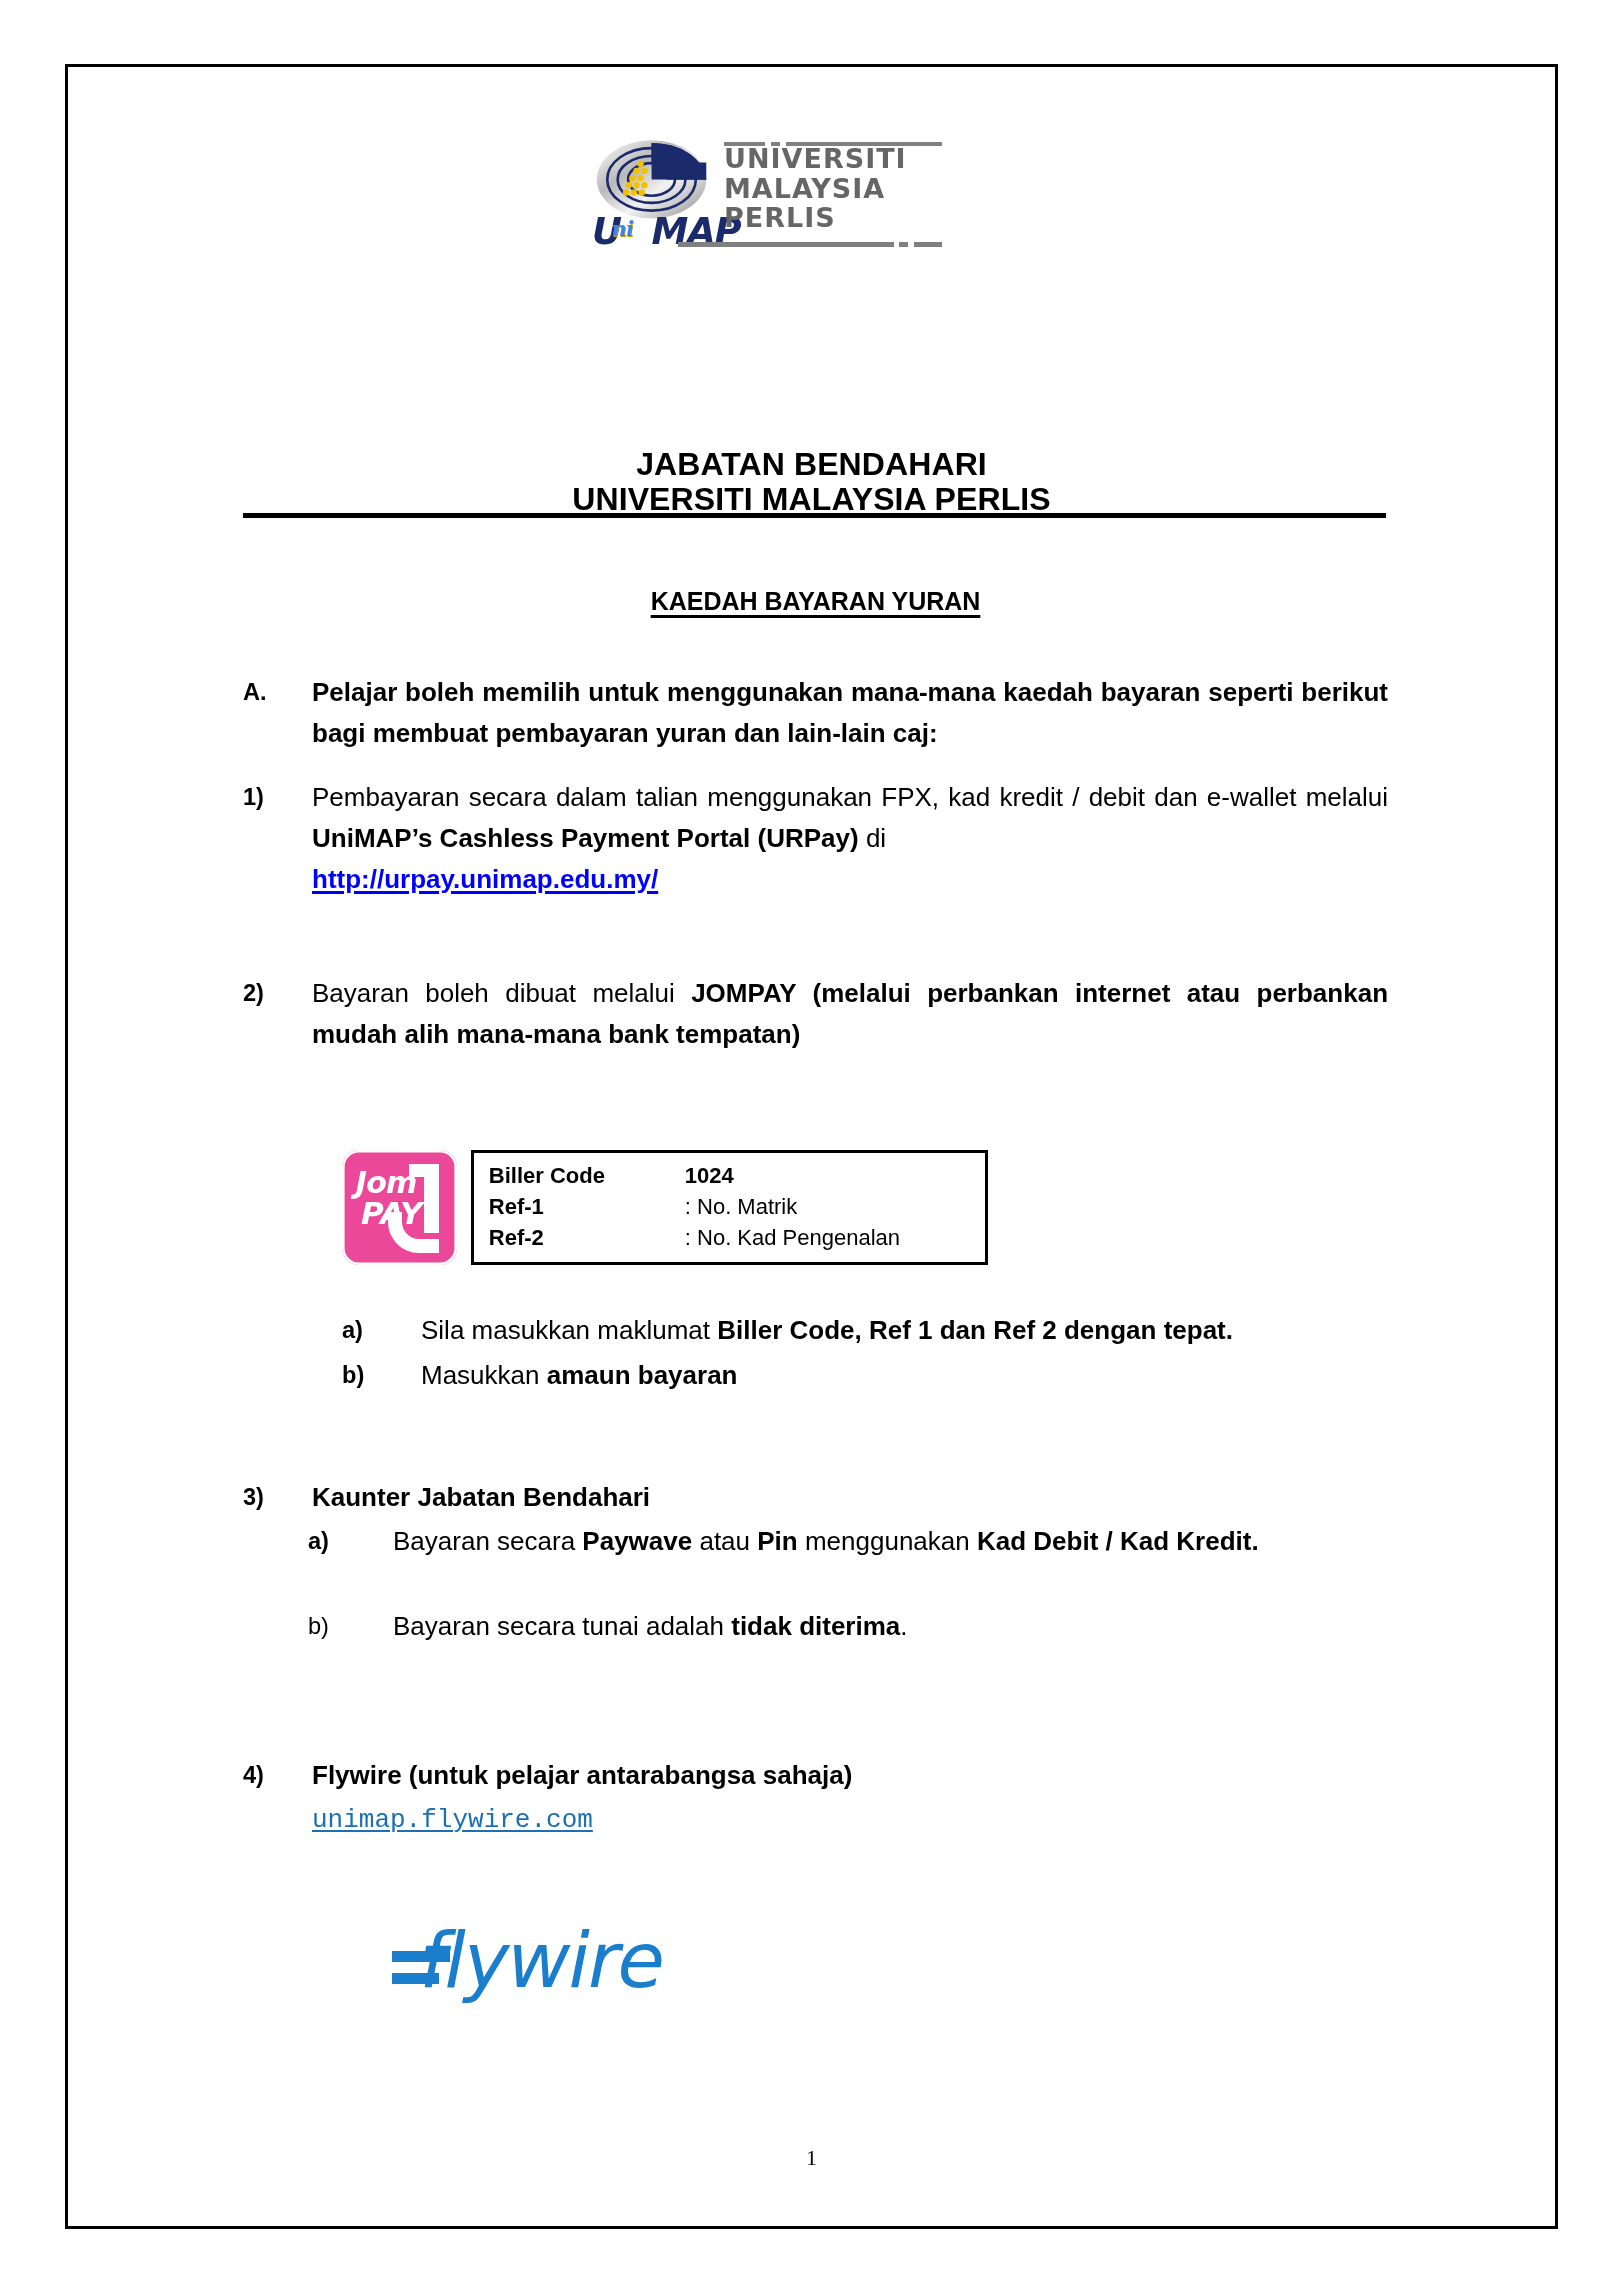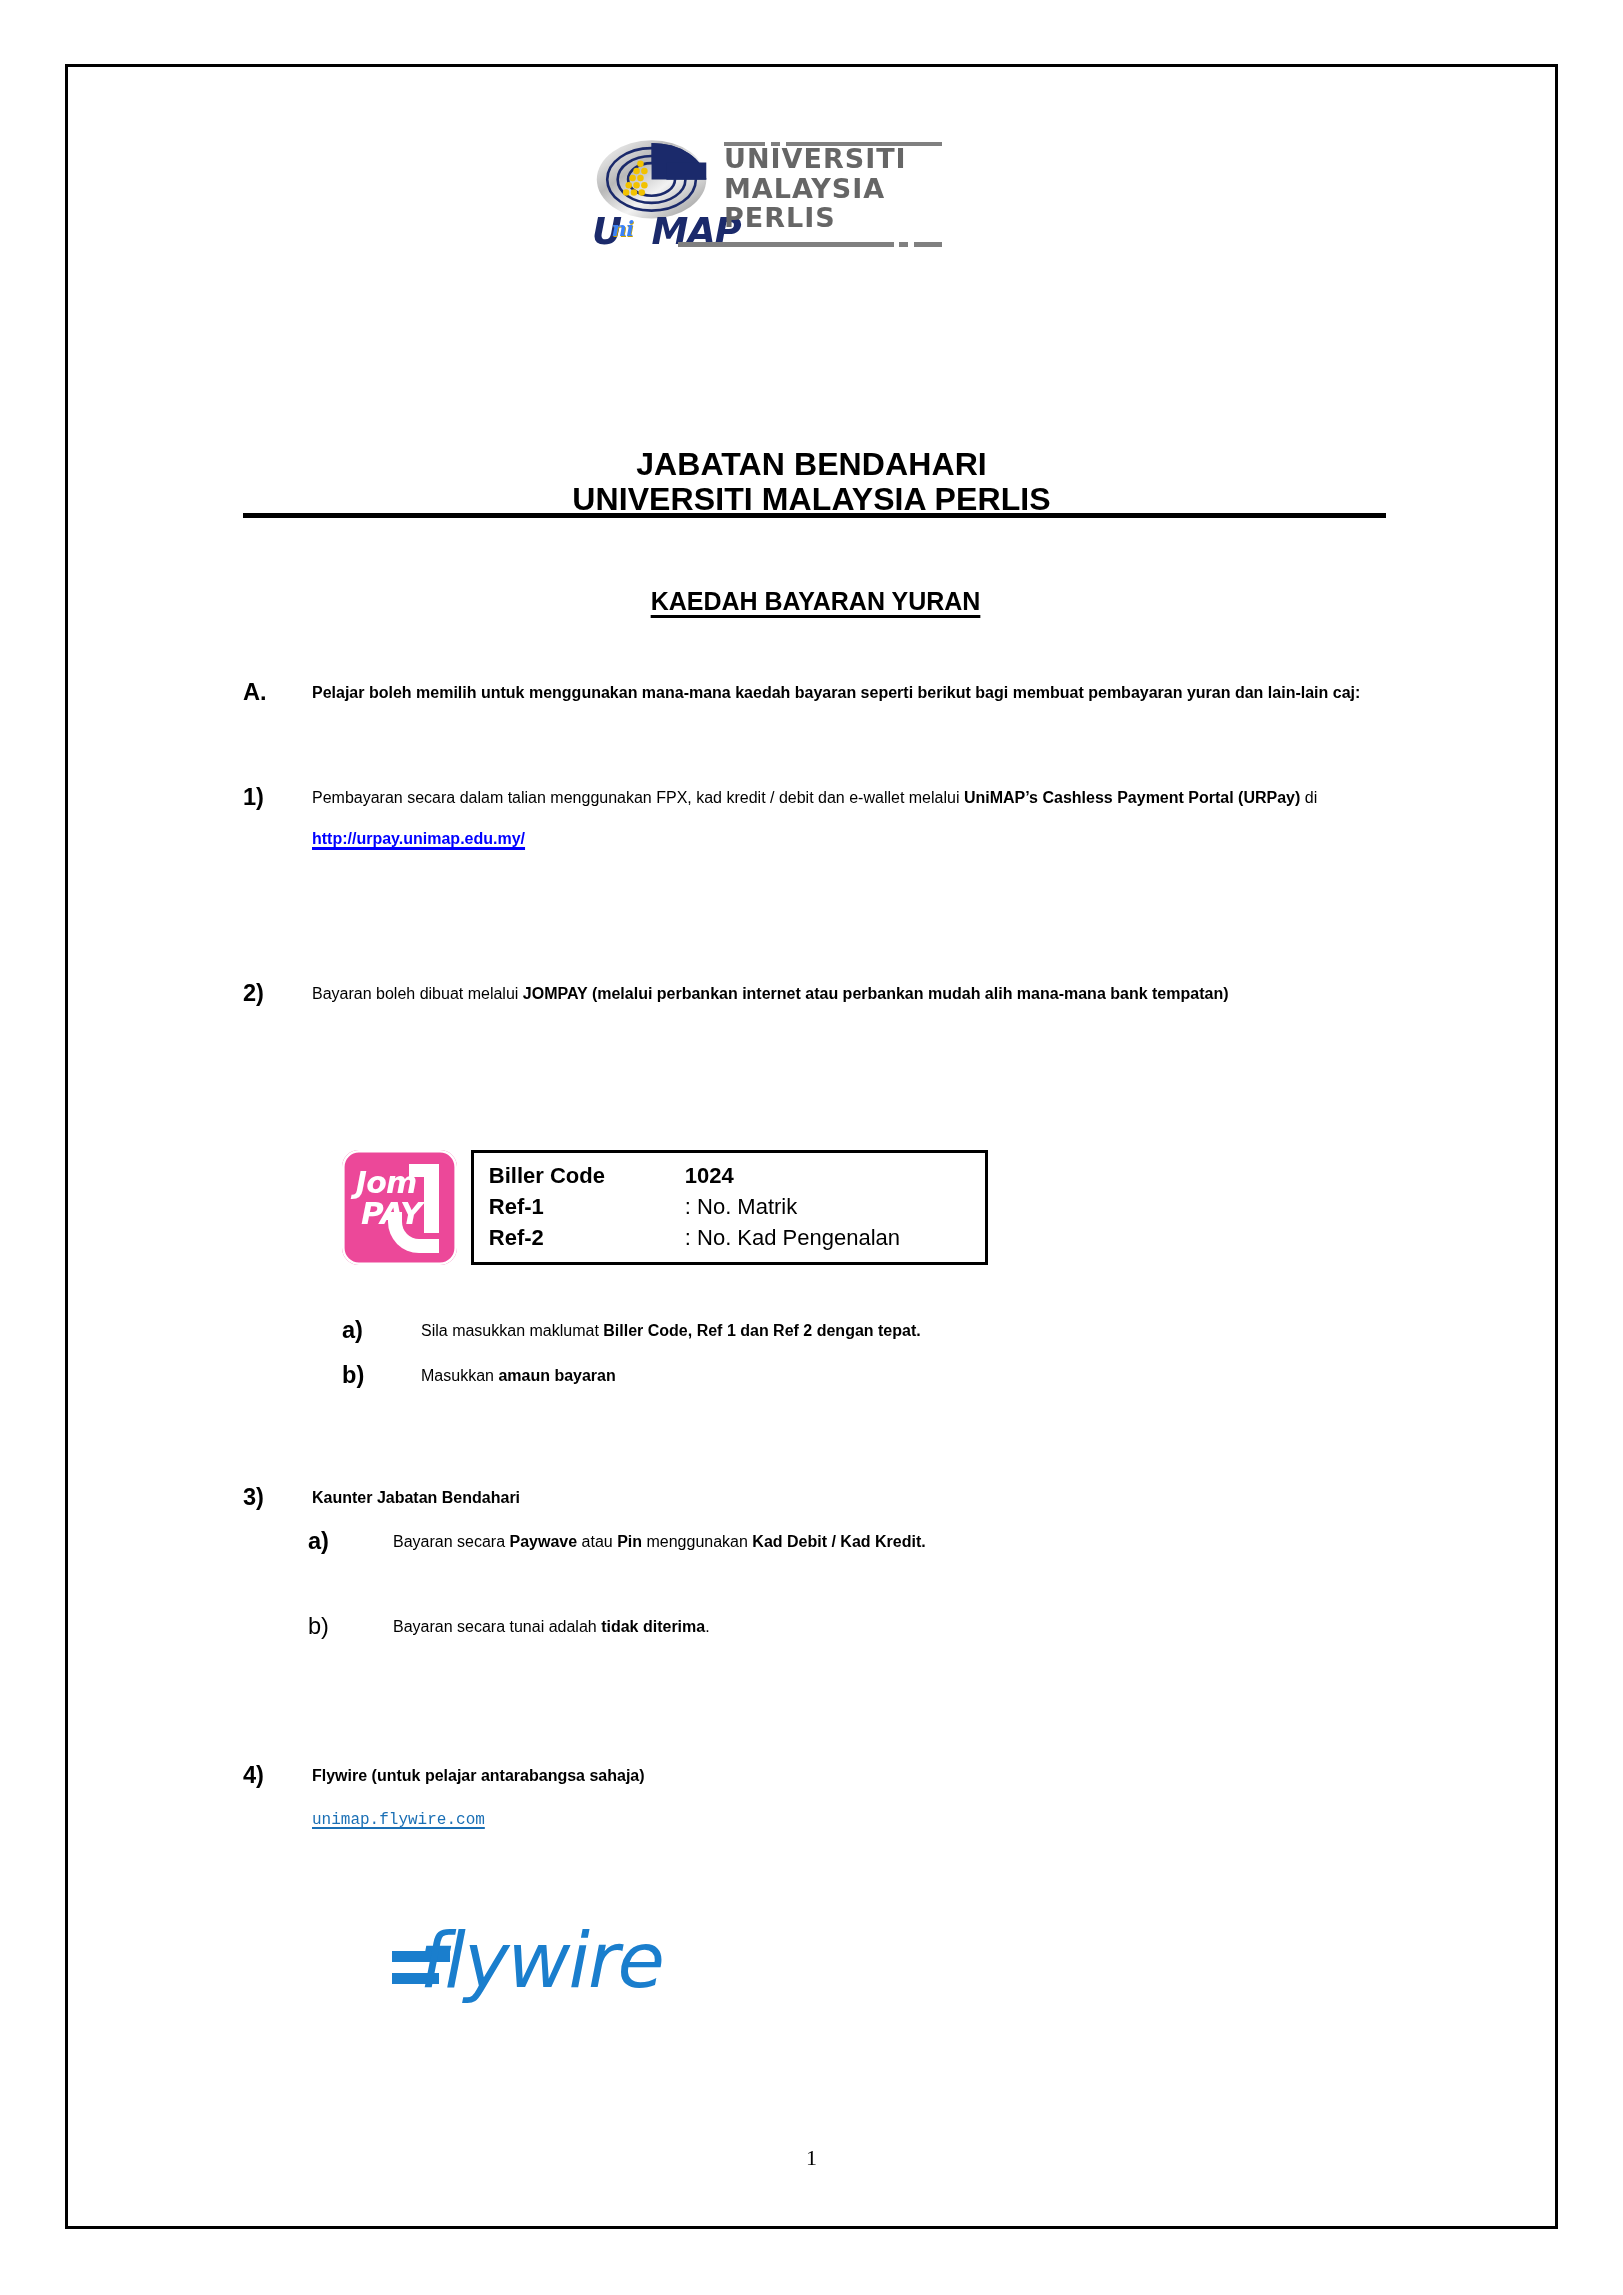--- a/index.html
+++ b/index.html
@@ -133,21 +133,21 @@
     display: flex;
     width: 1145px;
   }
   .marker {
     flex: 0 0 auto;
     font-size: 23.6px;
     line-height: 41px;
   }
   .para {
     flex: 1 1 auto;
-    font-size: 16px;
+    font-size: 26px;
     line-height: 41px;
   }
   .b { font-weight: 700; }
   .just-all { text-align: justify; text-align-last: left; }
 
   a.link-bold {
     color: #0000ff;
     font-weight: 700;
     text-decoration: underline;
     text-underline-offset: 3.3px;

